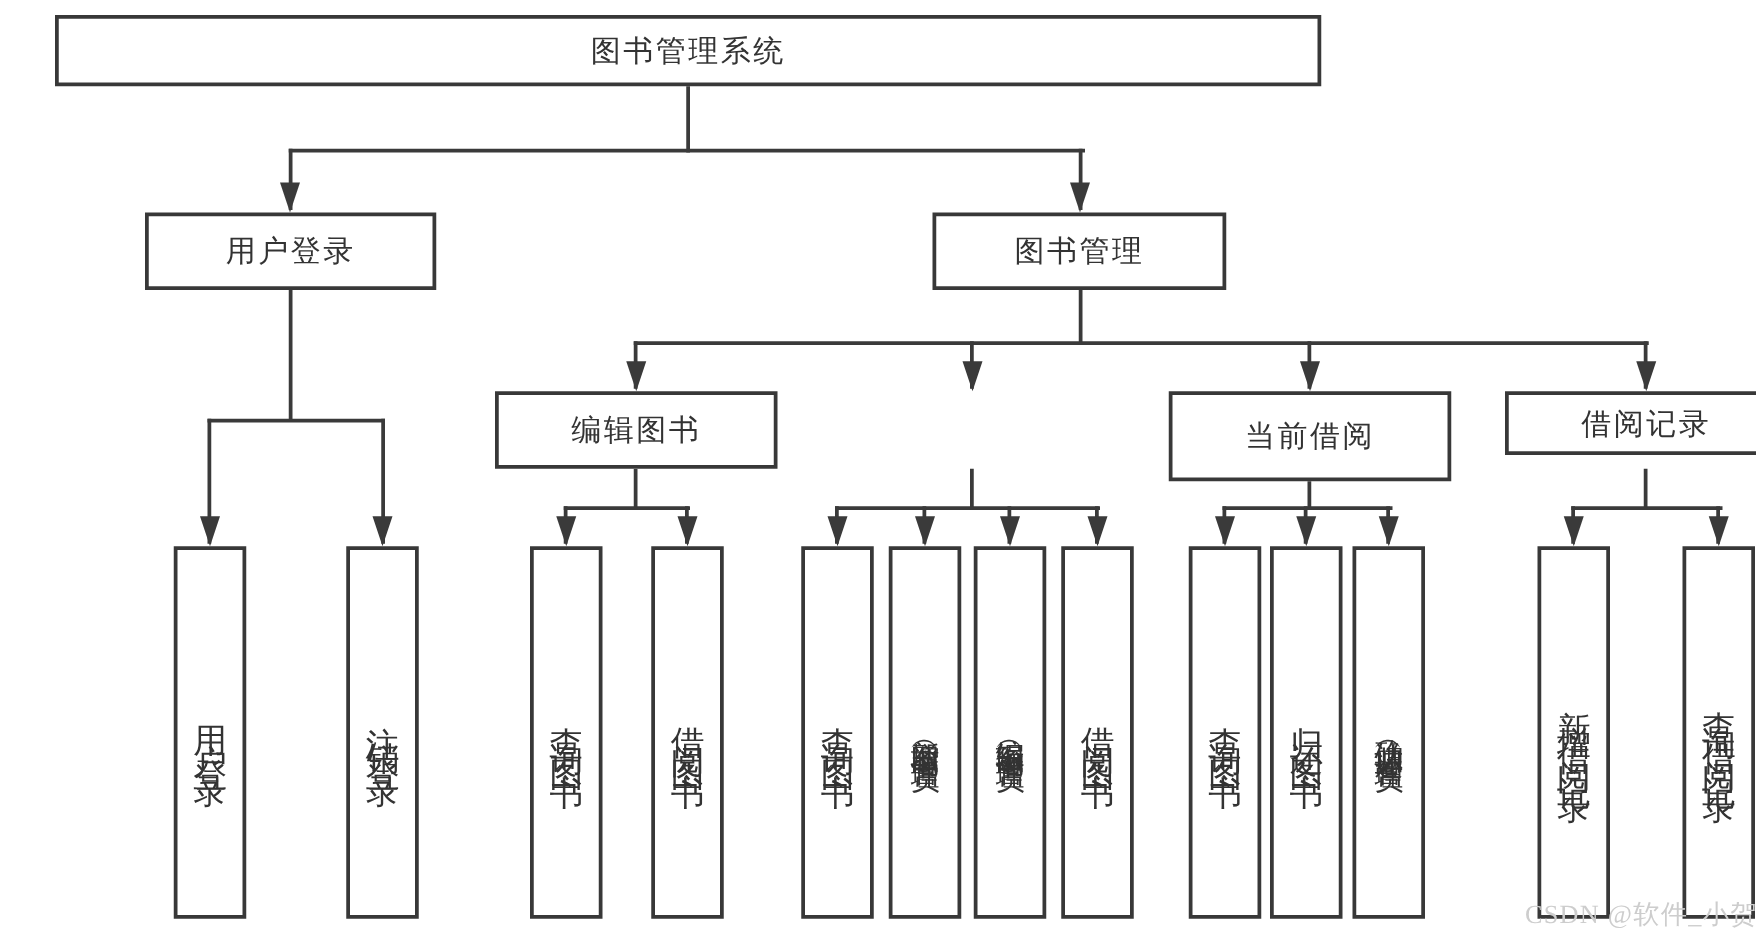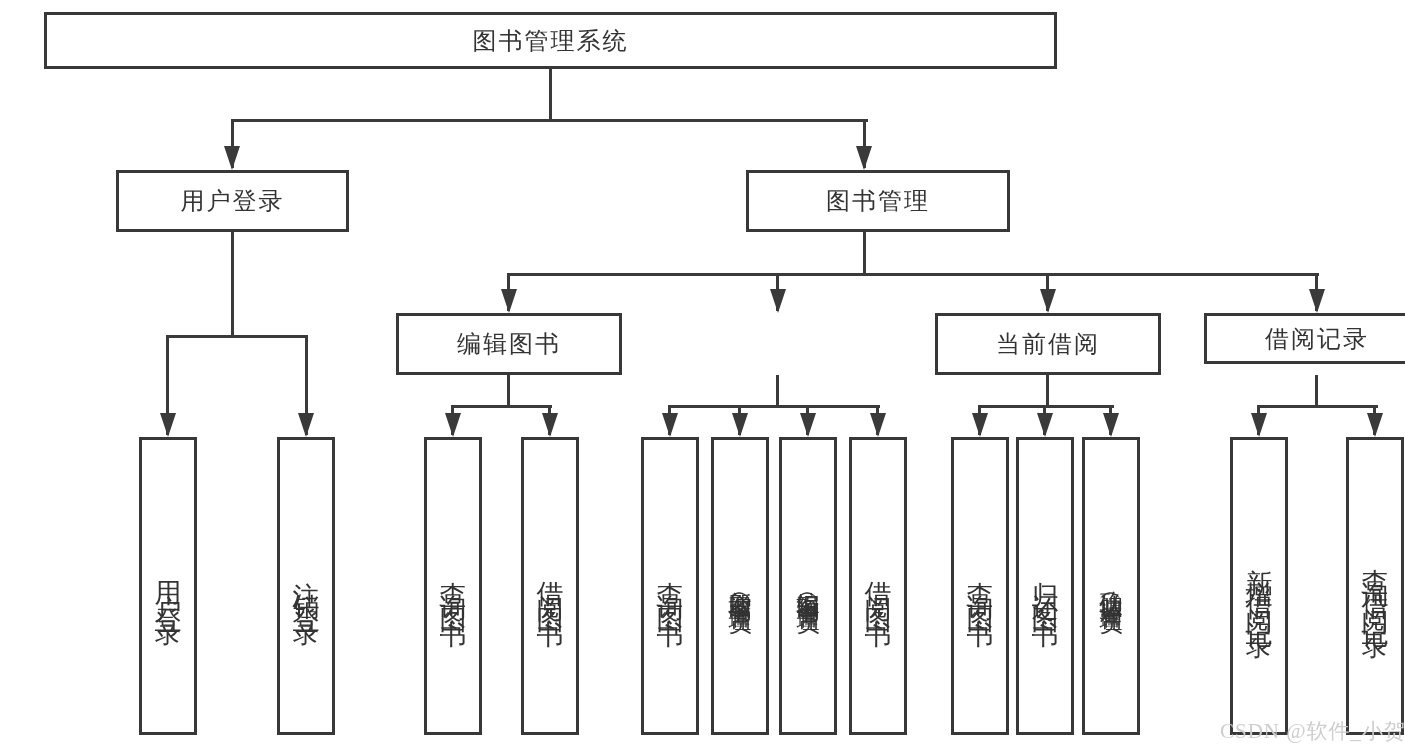--- a/index.html
+++ b/index.html
@@ -65,21 +65,21 @@
   <div class="line" style="left:515px;top:68px;width:3px;height:54px;"></div>
   <div class="line" style="left:197px;top:119px;width:637px;height:3px;"></div>
   <div class="line" style="left:197px;top:119px;width:3px;height:49px;"></div>
   <div class="arr" style="left:190px;top:146px;"></div>
   <div class="line" style="left:829px;top:119px;width:3px;height:49px;"></div>
   <div class="arr" style="left:822px;top:146px;"></div>
 
   <div class="hbox" style="left:82px;top:170px;width:233px;height:62px;">
     <span>用户登录</span>
   </div>
-  <div class="hbox" style="left:712px;top:170px;width:264px;height:62px;">
+  <div class="hbox" style="left:712px;top:170px;width:235px;height:62px;">
     <span>图书管理</span>
   </div>
 
   <div class="line" style="left:197px;top:232px;width:3px;height:105px;"></div>
   <div class="line" style="left:132px;top:335px;width:142px;height:3px;"></div>
   <div class="line" style="left:132px;top:335px;width:3px;height:100px;"></div>
   <div class="arr" style="left:126px;top:413px;"></div>
   <div class="line" style="left:271px;top:335px;width:3px;height:100px;"></div>
   <div class="arr" style="left:264px;top:413px;"></div>
 
@@ -90,21 +90,21 @@
   <div class="line" style="left:742px;top:273px;width:3px;height:38px;"></div>
   <div class="arr" style="left:736px;top:289px;"></div>
   <div class="line" style="left:1012px;top:273px;width:3px;height:38px;"></div>
   <div class="arr" style="left:1006px;top:289px;"></div>
   <div class="line" style="left:1281px;top:273px;width:3px;height:38px;"></div>
   <div class="arr" style="left:1275px;top:289px;"></div>
 
   <div class="hbox" style="left:362px;top:313px;width:226px;height:62px;">
     <span>编辑图书</span>
   </div>
-  <div class="hbox" style="left:901px;top:313px;width:226px;height:62px;">
+  <div class="hbox" style="left:901px;top:313px;width:226px;height:72px;">
     <span>当前借阅</span>
   </div>
   <div class="hbox" style="left:1170px;top:313px;width:226px;height:51px;text-align:center;">
     <span>借阅记录</span>
   </div>
 
   <div class="line" style="left:473px;top:375px;width:3px;height:32px;"></div>
   <div class="line" style="left:417px;top:405px;width:101px;height:3px;"></div>
   <div class="line" style="left:417px;top:405px;width:3px;height:30px;"></div>
   <div class="arr" style="left:411px;top:413px;"></div>

